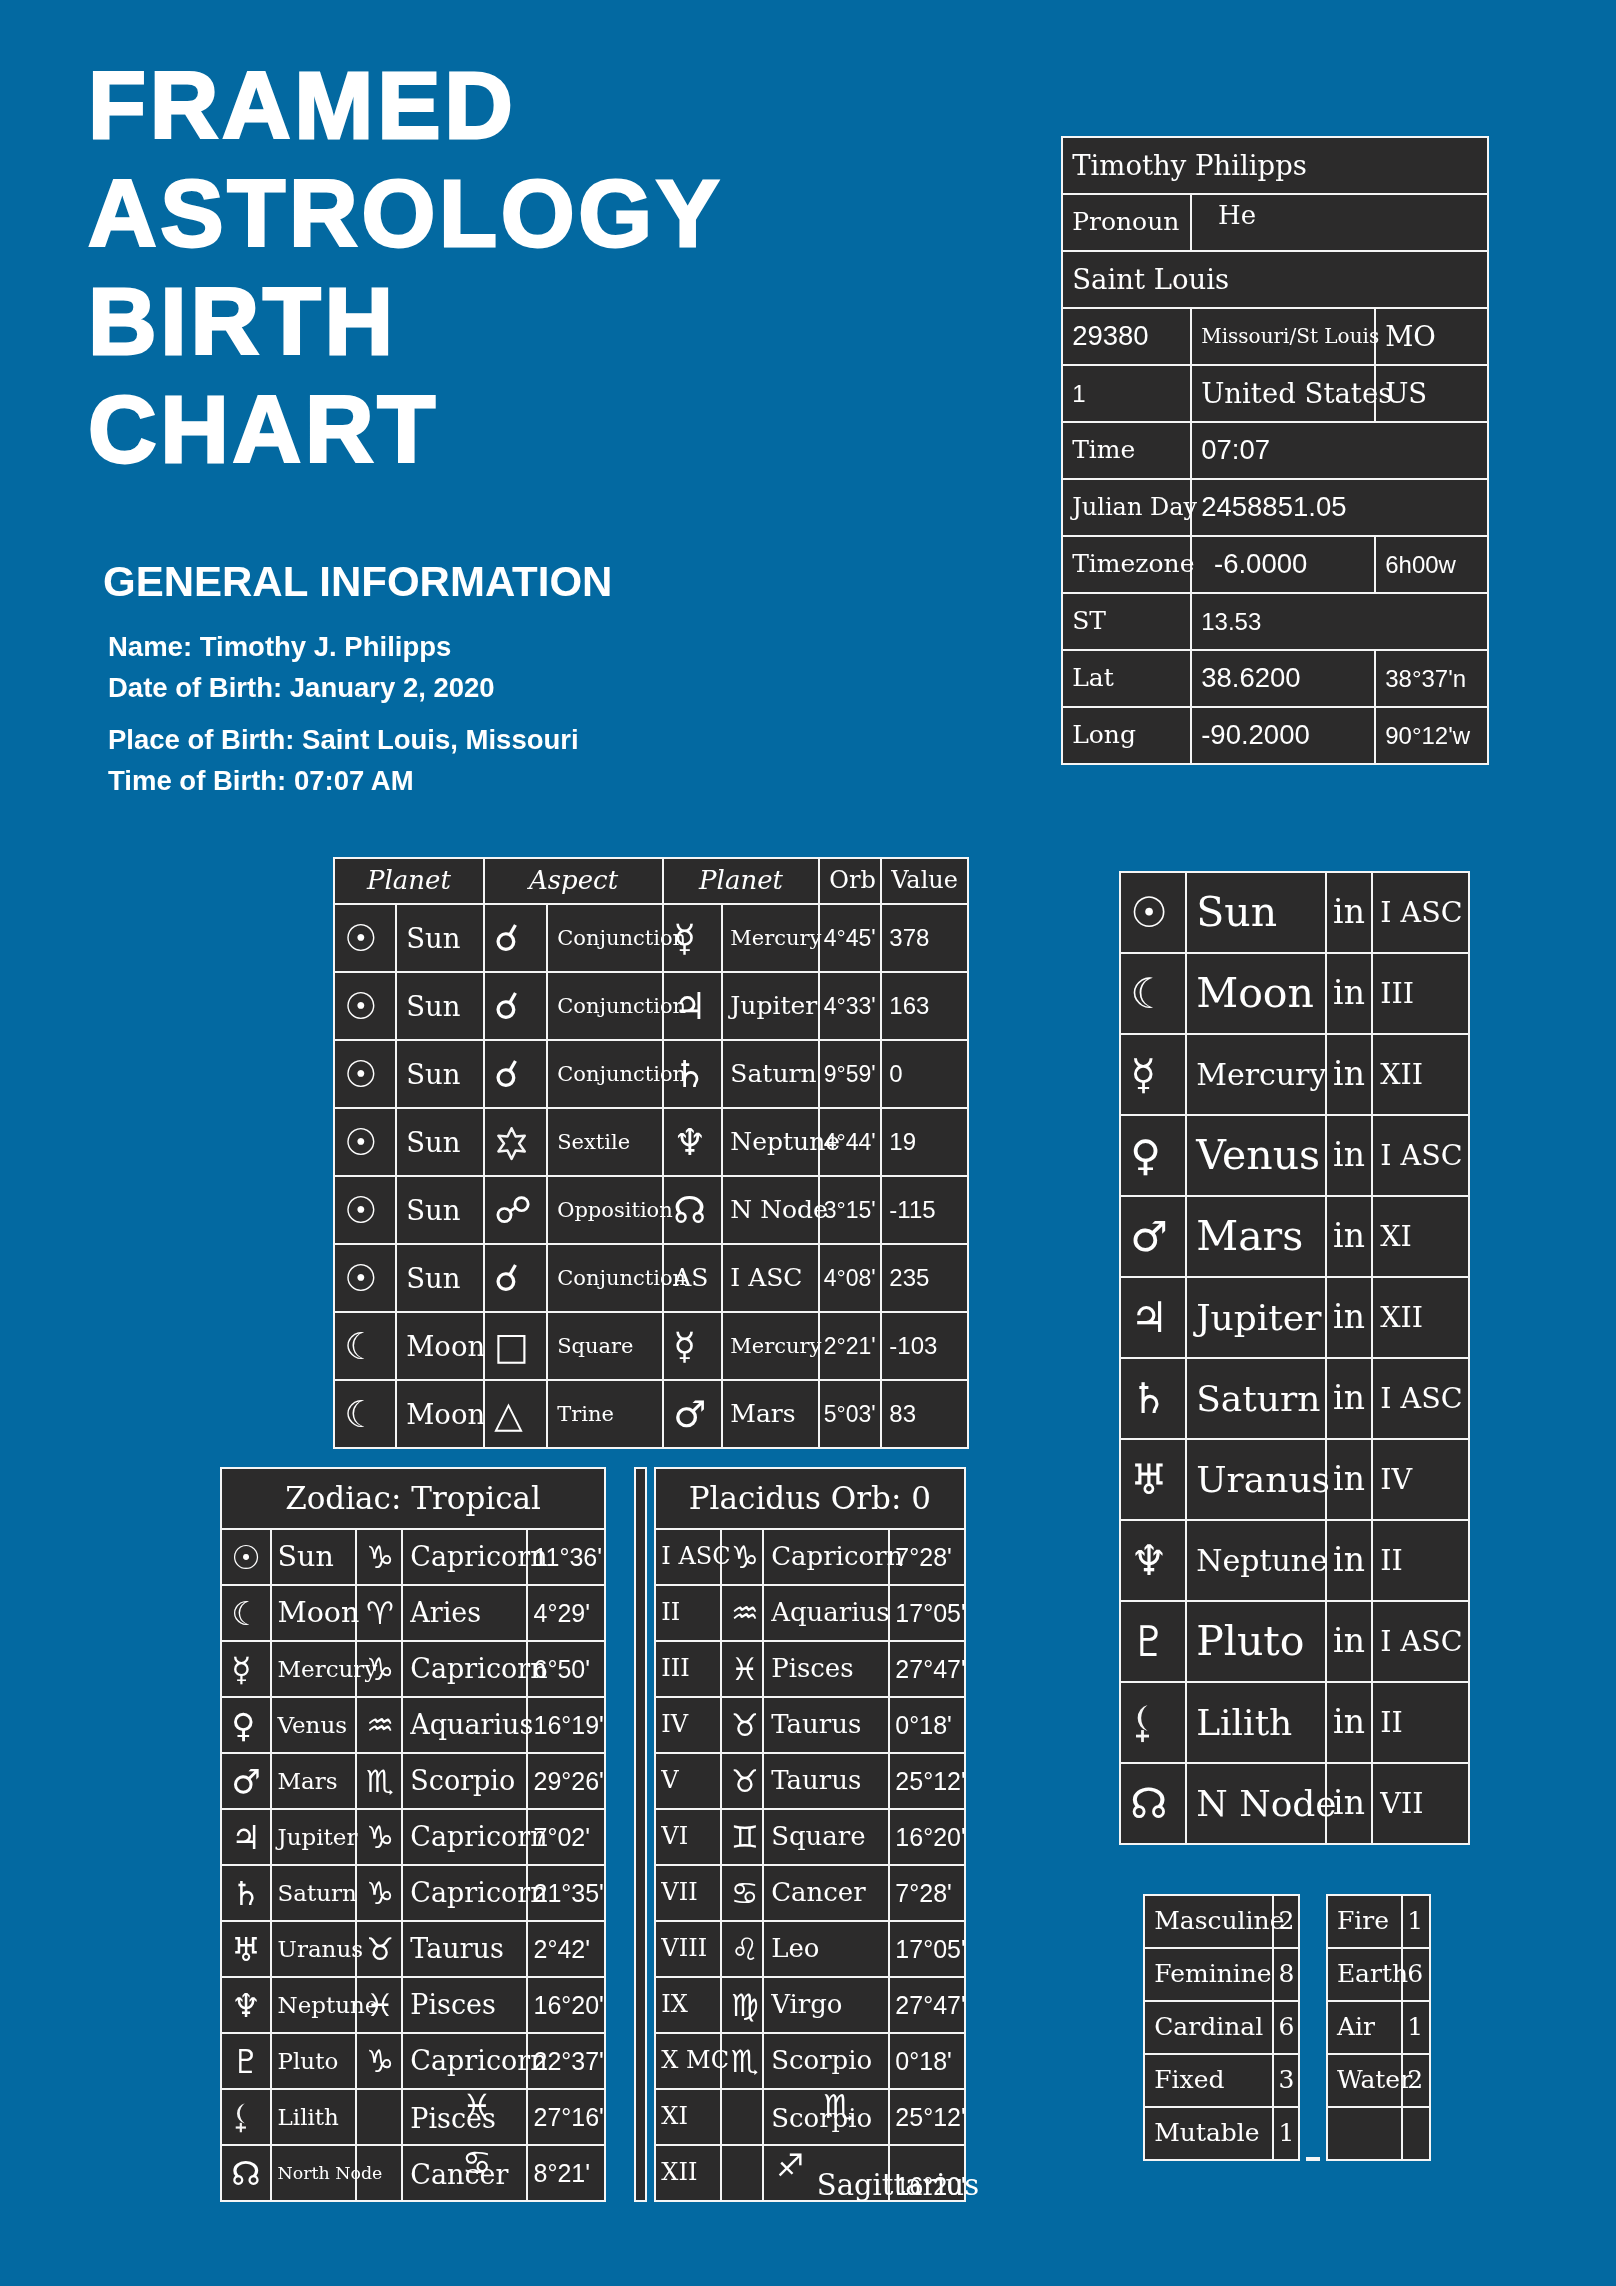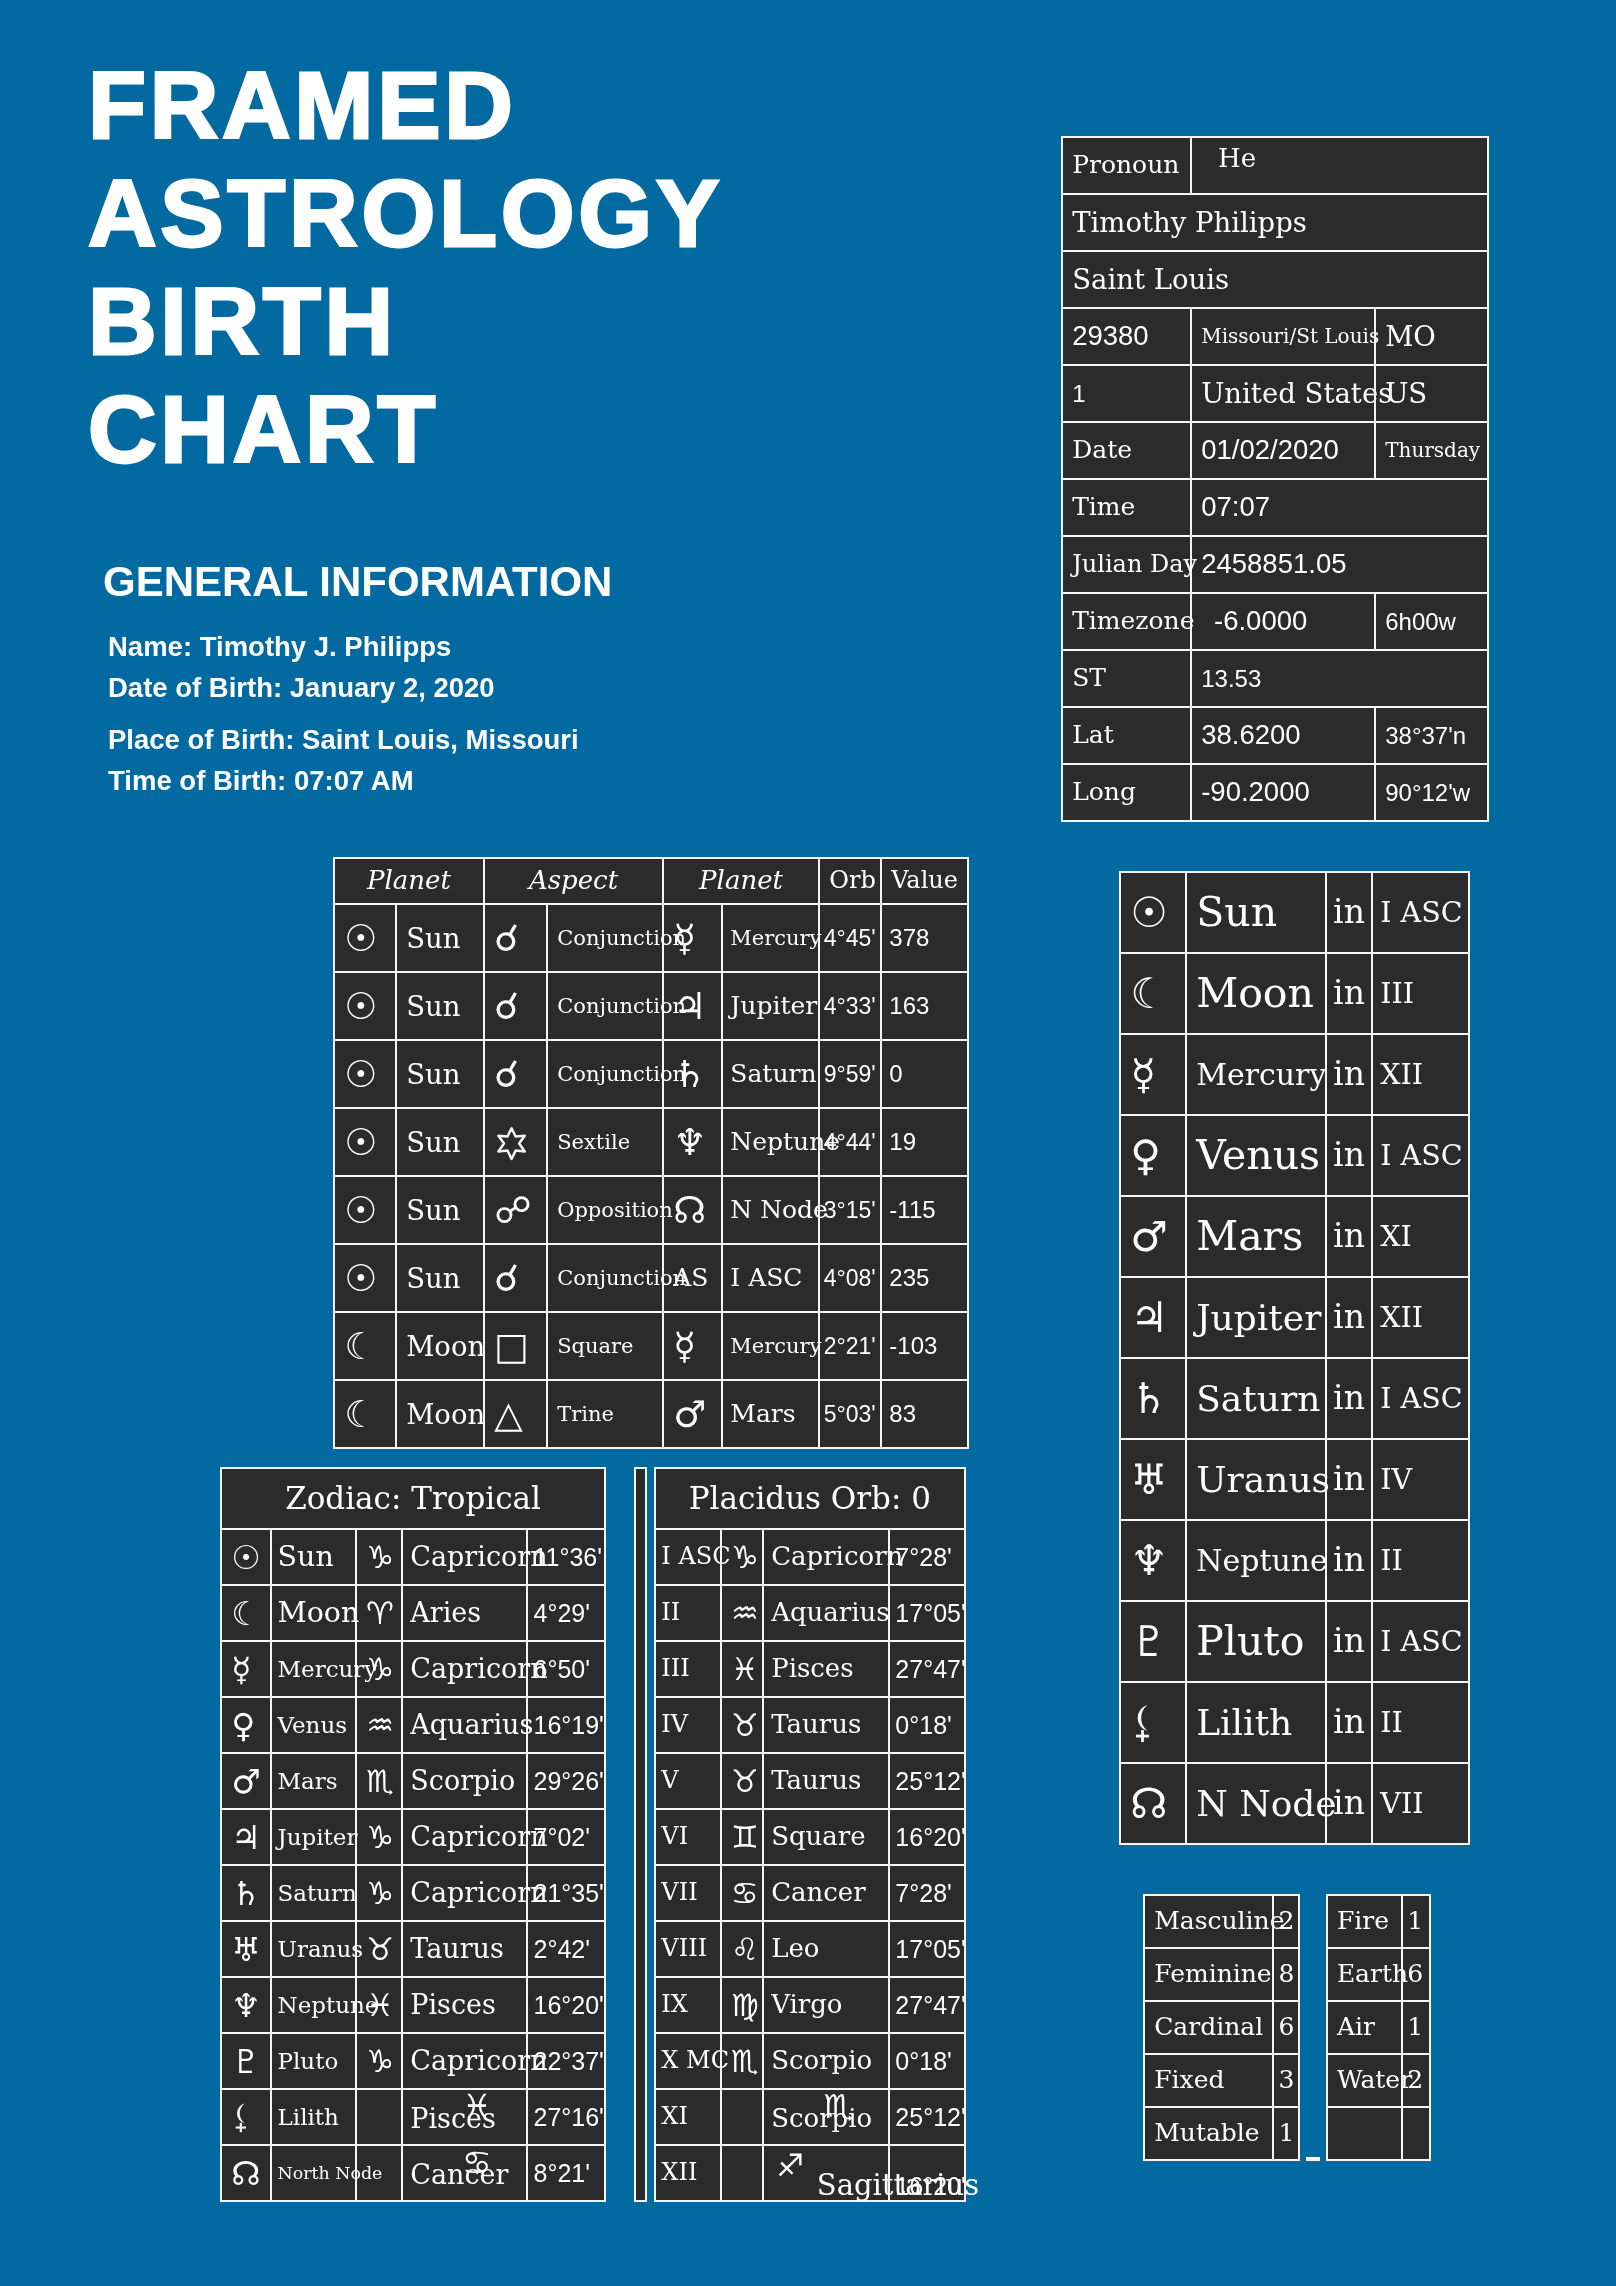--- a/index.html
+++ b/index.html
@@ -116,43 +116,38 @@
   </div>
 
   <table class="abs grid" id="info-table">
     <colgroup>
         <col style="width:129px">
         <col style="width:184px">
         <col style="width:113px">
       </colgroup>
     <tbody>
         <tr>
+          <td colspan="3" class="lg">Timothy Philipps</td>
+        </tr>
+        <tr>
           <td class="">Pronoun</td>
           <td colspan="2" class="he-cell">He</td>
-        </tr>
-        <tr>
-          <td colspan="3" class="lg">Timothy Philipps</td>
         </tr>
         <tr>
           <td colspan="3" class="lg">Saint Louis</td>
         </tr>
         <tr>
           <td class="num lg">29380</td>
           <td class="sm">Missouri/St Louis</td>
           <td class="lg">MO</td>
         </tr>
         <tr>
           <td class="num md">1</td>
           <td class="lg">United States</td>
           <td class="lg">US</td>
-        </tr>
-        <tr>
-          <td class="">Date</td>
-          <td class="num lg">01/02/2020</td>
-          <td class="sm">Thursday</td>
         </tr>
         <tr>
           <td class="">Time</td>
           <td colspan="2" class="num lg">07:07</td>
         </tr>
         <tr>
           <td class="md">Julian Day</td>
           <td colspan="2" class="num lg">2458851.05</td>
         </tr>
         <tr>

